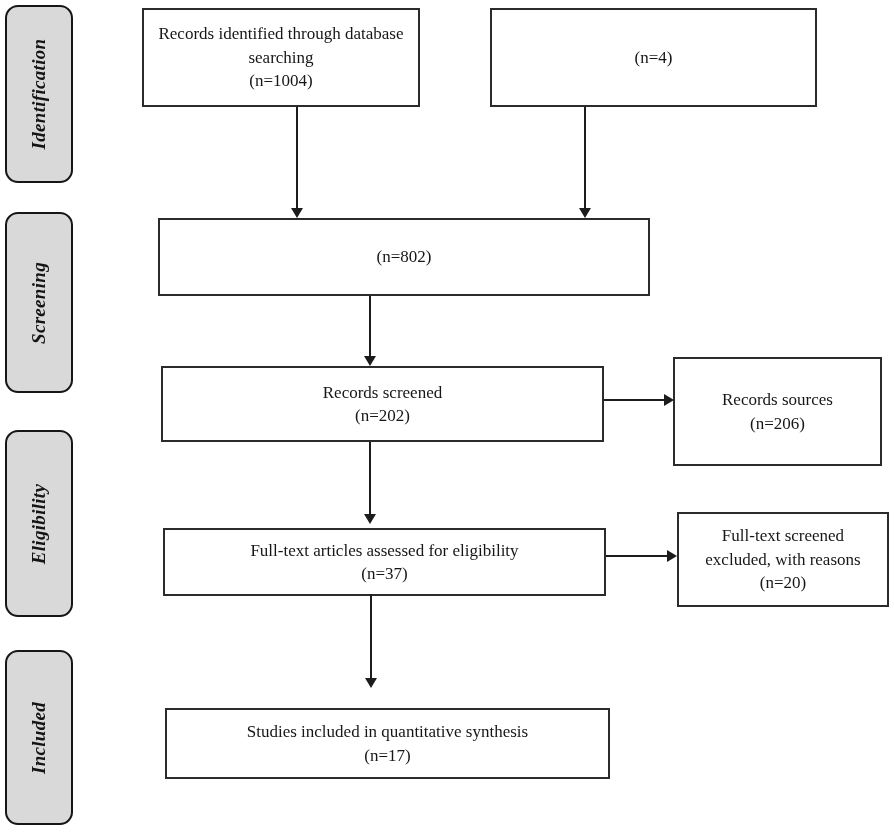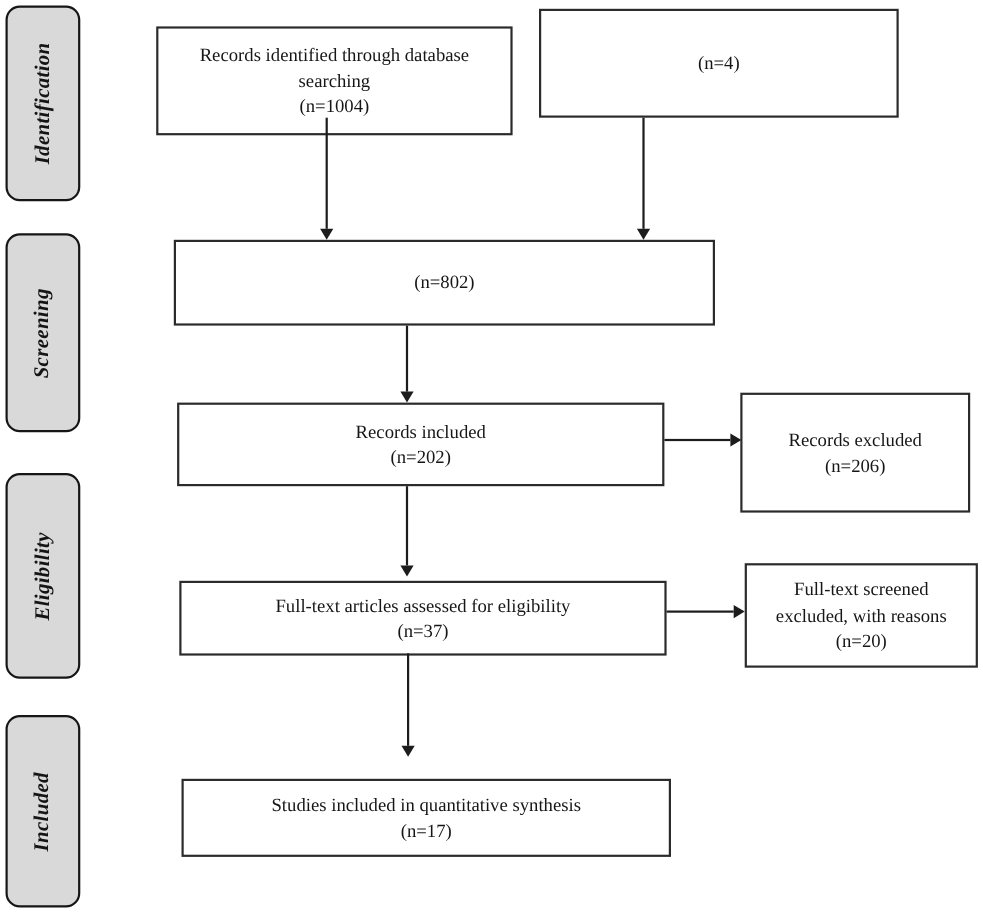--- a/index.html
+++ b/index.html
@@ -91,38 +91,38 @@
   <div class="stage" style="top:212px;height:181px">
     <span>Screening</span>
   </div>
   <div class="stage" style="top:430px;height:187px">
     <span>Eligibility</span>
   </div>
   <div class="stage" style="top:650px;height:175px">
     <span>Included</span>
   </div>
 
-  <div class="fbox" style="left:142px;top:24px;width:324px;height:99px">
+  <div class="fbox" style="left:142px;top:8px;width:278px;height:99px">
     <span class="line">Records identified through database searching</span>
     <span class="line">(n=1004)</span>
   </div>
   <div class="fbox" style="left:490px;top:8px;width:327px;height:99px">
     <span class="line">(n=4)</span>
   </div>
 
   <div class="fbox" style="left:158px;top:218px;width:492px;height:78px">
     <span class="line">(n=802)</span>
   </div>
 
   <div class="fbox" style="left:161px;top:366px;width:443px;height:76px">
-    <span class="line">Records included</span>
+    <span class="line">Records screened</span>
     <span class="line">(n=202)</span>
   </div>
   <div class="fbox" style="left:673px;top:357px;width:209px;height:109px">
-    <span class="line">Records excluded</span>
+    <span class="line">Records sources</span>
     <span class="line">(n=206)</span>
   </div>
 
   <div class="fbox" style="left:163px;top:528px;width:443px;height:68px">
     <span class="line">Full-text articles assessed for eligibility</span>
     <span class="line">(n=37)</span>
   </div>
   <div class="fbox" style="left:677px;top:512px;width:212px;height:95px">
     <span class="line">Full-text screened excluded, with reasons</span>
     <span class="line">(n=20)</span>

